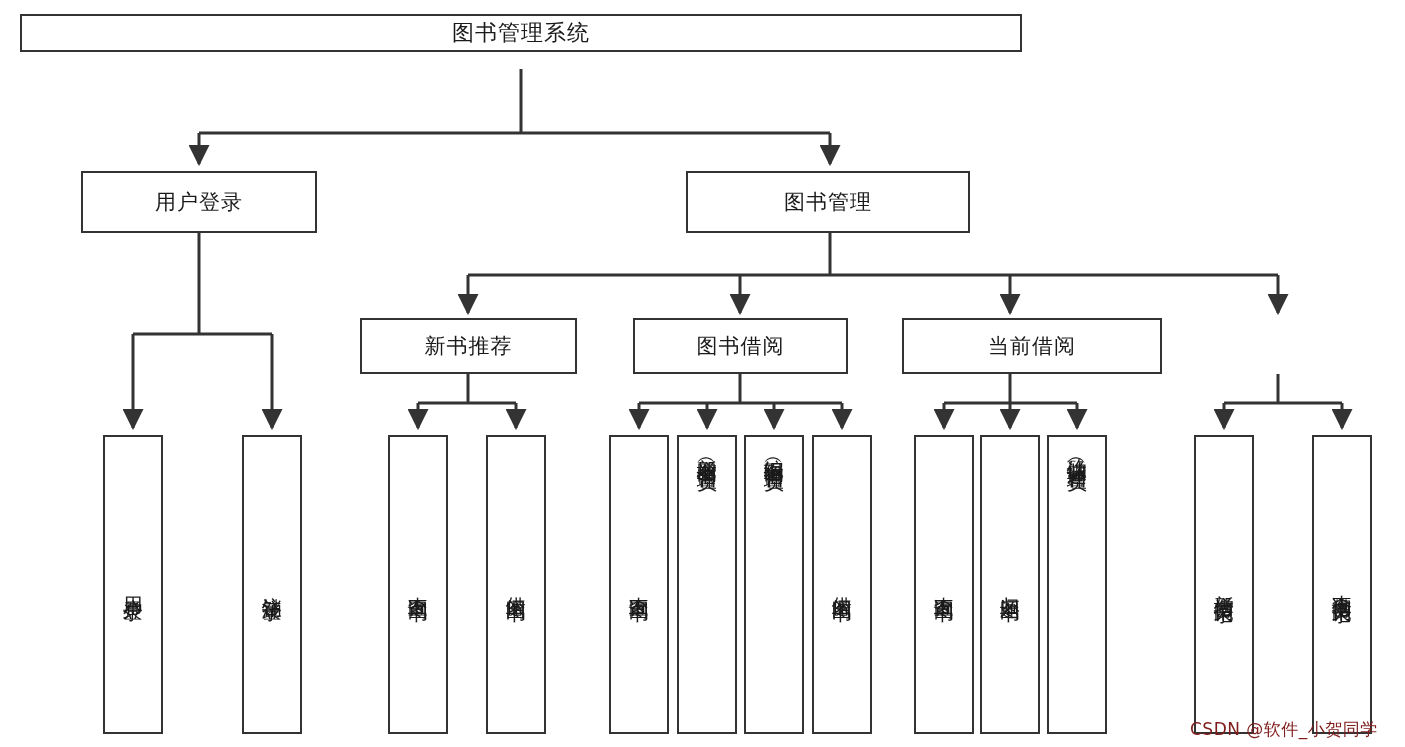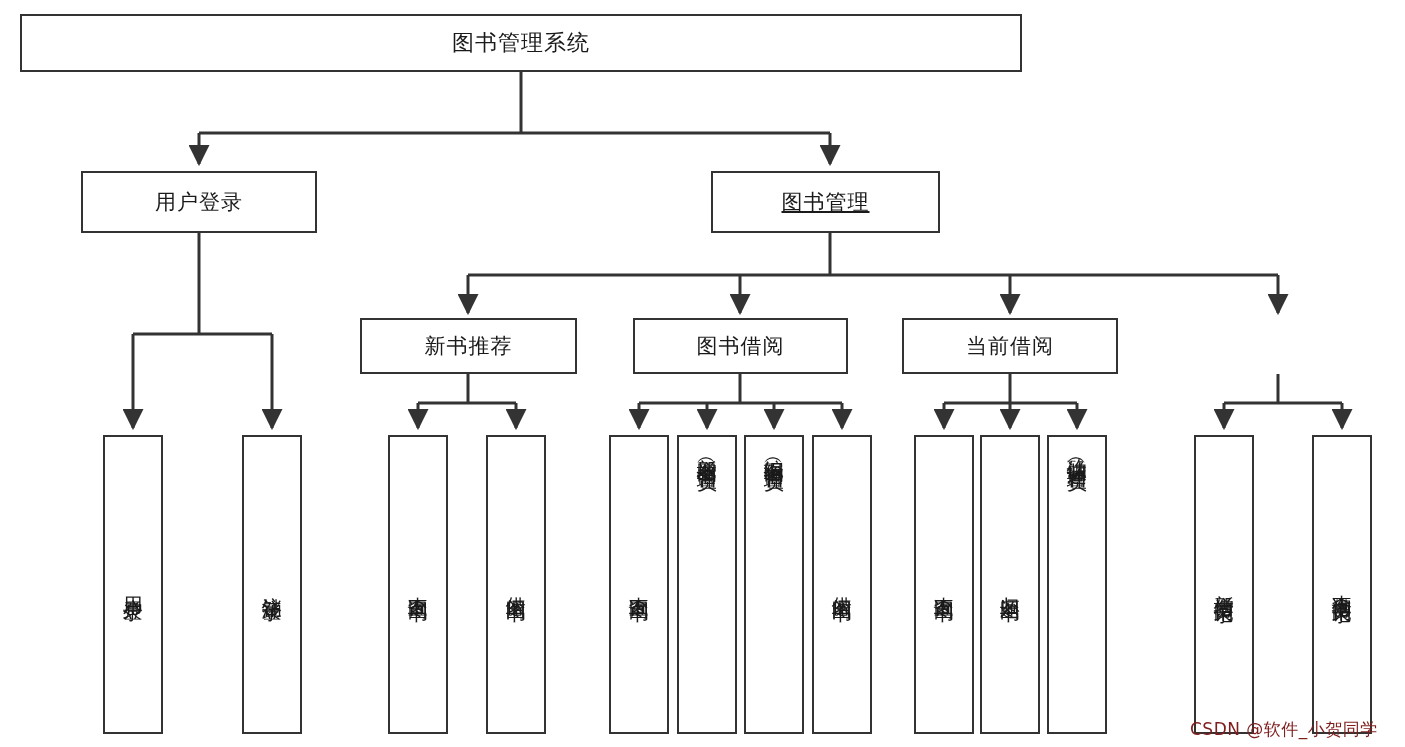--- a/index.html
+++ b/index.html
@@ -117,41 +117,41 @@
       <path d="M 1010 403 L 1010 428" marker-end="url(#arrow)"></path>
       <path d="M 1077 403 L 1077 428" marker-end="url(#arrow)"></path>
 
       <path d="M 1278 374 L 1278 403"></path>
       <path d="M 1224 403 L 1342 403"></path>
       <path d="M 1224 403 L 1224 428" marker-end="url(#arrow)"></path>
       <path d="M 1342 403 L 1342 428" marker-end="url(#arrow)"></path>
     </g>
   </svg>
 
-  <div class="node node-h node-root" style="left:20px; top:14px; width:1002px; height:58px;">
+  <div class="node node-h node-root" style="left:20px; top:14px; width:1002px; height:38px;">
     <span class="node-label">图书管理系统</span>
   </div>
 
   <div class="node node-h" style="left:81px; top:171px; width:236px; height:62px;">
     <span class="node-label">用户登录</span>
   </div>
 
-  <div class="node node-h" style="left:711px; top:171px; width:229px; height:62px;text-decoration:underline;">
+  <div class="node node-h" style="left:686px; top:171px; width:284px; height:62px;">
     <span class="node-label">图书管理</span>
   </div>
 
   <div class="node node-h" style="left:633px; top:318px; width:215px; height:56px;">
     <span class="node-label">图书借阅</span>
   </div>
 
   <div class="node node-h" style="left:360px; top:318px; width:217px; height:56px;">
     <span class="node-label">新书推荐</span>
   </div>
 
-  <div class="node node-h" style="left:902px; top:318px; width:216px; height:56px;">
+  <div class="node node-h" style="left:902px; top:318px; width:260px; height:56px;">
     <span class="node-label">当前借阅</span>
   </div>
 
 
   <div class="node node-v center-v" style="left:103px; top:435px; width:60px; height:299px;">
     <span class="node-label">用户登录</span>
   </div>
 
   <div class="node node-v center-v" style="left:242px; top:435px; width:60px; height:299px;">
     <span class="node-label">注销登录</span>

